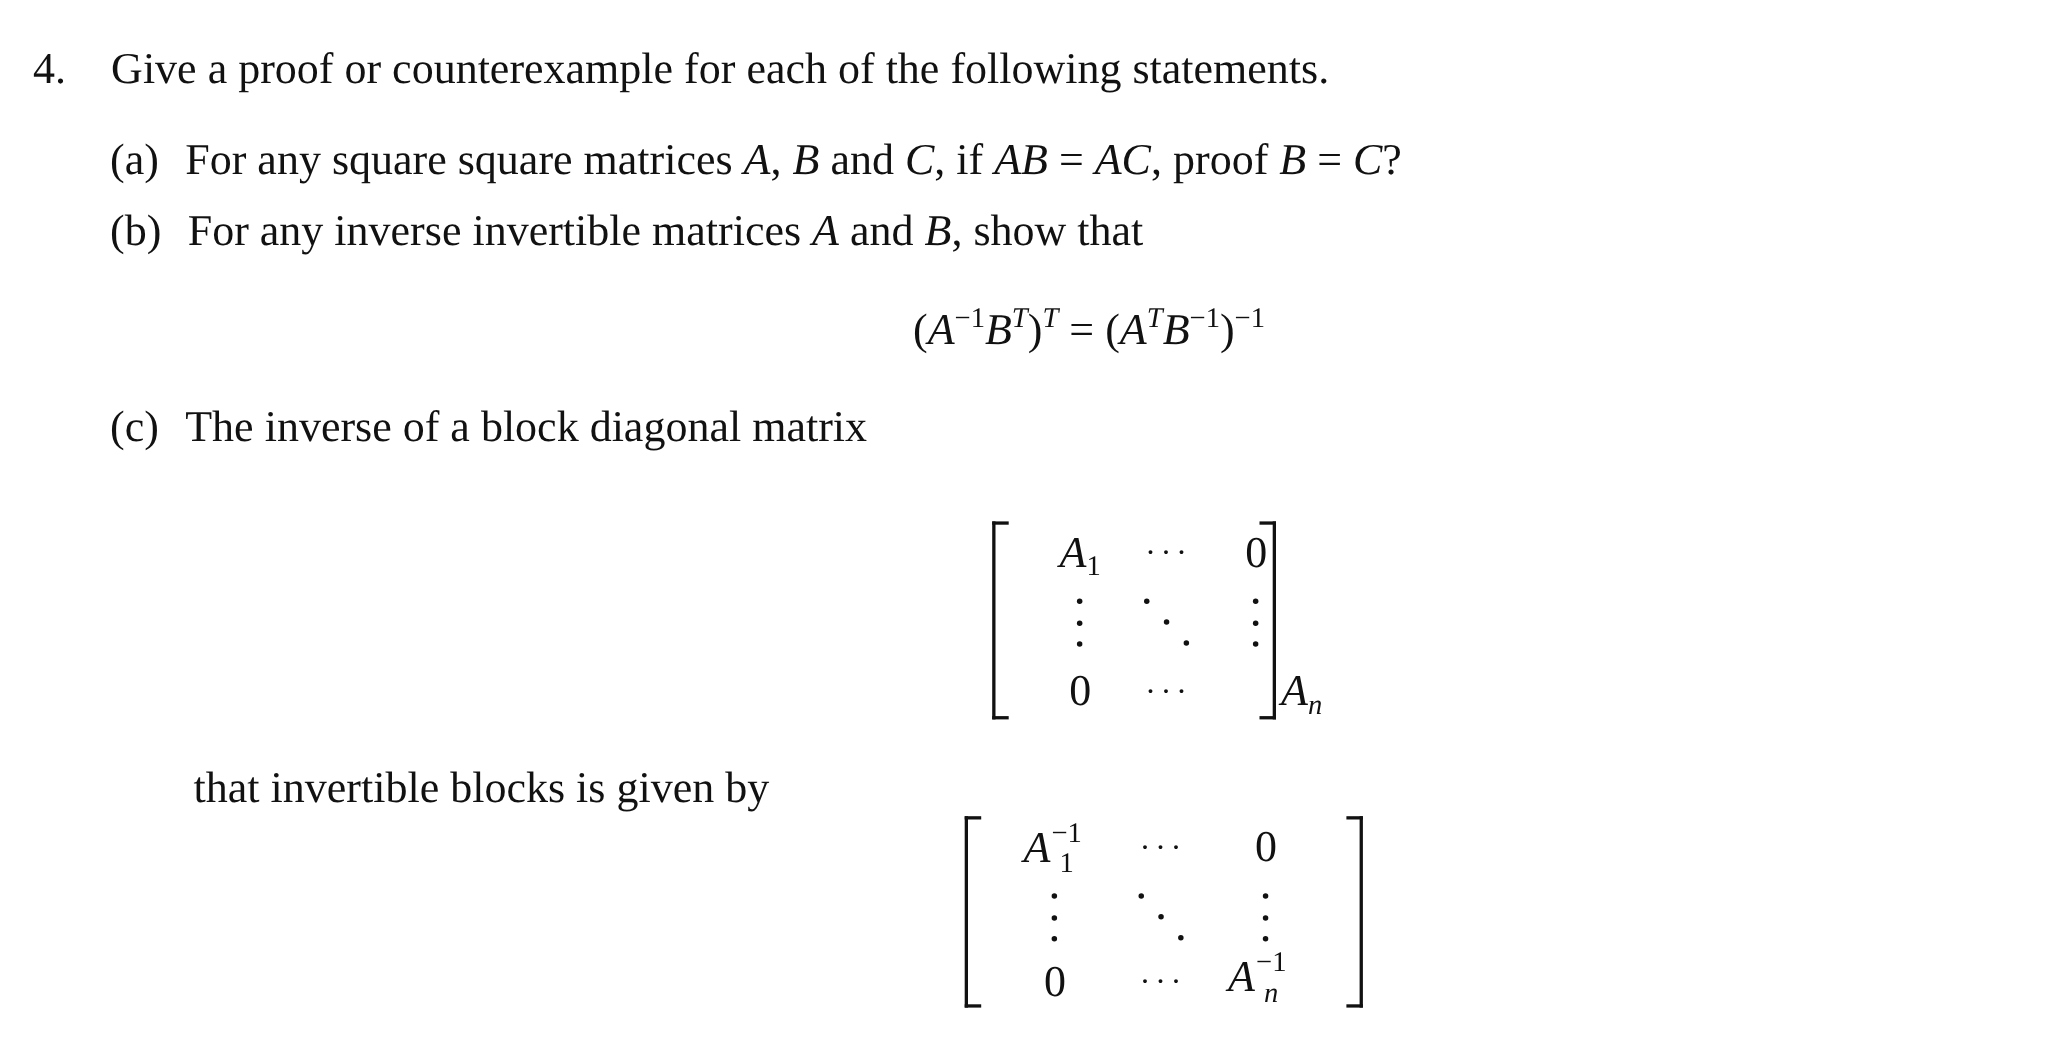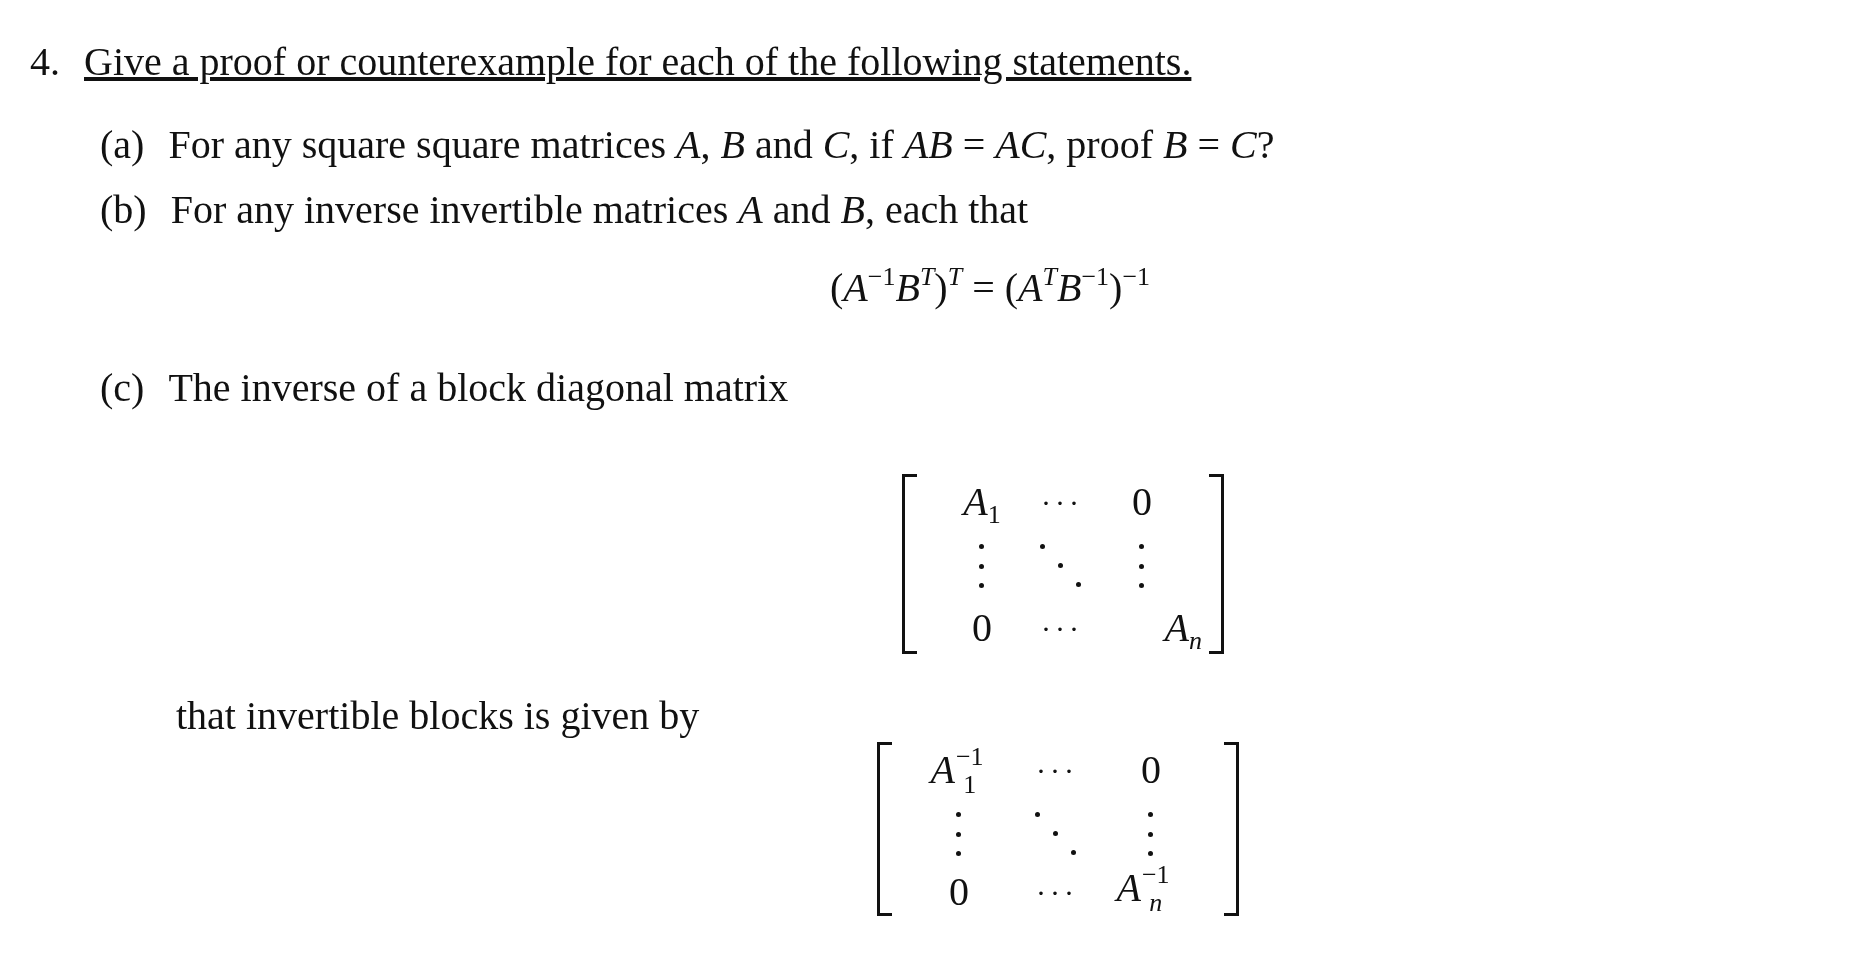--- a/index.html
+++ b/index.html
@@ -88,43 +88,43 @@
       margin-left: 1px;
     }
     .supsub .s-up { font-size: 26px; position: relative; top: -4px; }
     .supsub .s-dn { font-size: 26px; position: relative; top: -2px; }
   </style>
 </head>
 <body>
 
 <div class="line" style="left:30px; top:42px;">
   <span>4.</span>
-  <span style="margin-left:14px;text-decoration:underline;">Give a proof or counterexample for each of the following statements.</span>
+  <span style="margin-left:31px;">Give a proof or counterexample for each of the following statements.</span>
 </div>
 
 <div class="line" style="left:100px; top:125px;">
   <span>(a)</span>
   <span style="margin-left:14px;"><span>For any square square matrices </span><span class="it">A</span><span>, </span><span class="it">B</span><span> and </span><span class="it">C</span><span>, if </span><span class="it">AB</span><span> = </span><span class="it">AC</span><span>, proof </span><span class="it">B</span><span> = </span><span class="it">C</span><span>?</span></span>
 </div>
 
 <div class="line" style="left:100px; top:190px;">
   <span>(b)</span>
-  <span style="margin-left:14px;"><span>For any inverse invertible matrices </span><span class="it">A</span><span> and </span><span class="it">B</span><span>, each that</span></span>
-</div>
-
-<div class="line" style="left:830px; top:268px;text-align:right;">
+  <span style="margin-left:14px;"><span>For any inverse invertible matrices </span><span class="it">A</span><span> and </span><span class="it">B</span><span>, show that</span></span>
+</div>
+
+<div class="line" style="left:830px; top:280px;text-align:right;">
   <span>(</span><span class="it">A</span><span class="sup">−1</span><span class="it">B</span><span class="sup it">T</span><span>)</span><span class="sup it">T</span><span> = </span><span>(</span><span class="it">A</span><span class="sup it">T</span><span class="it">B</span><span class="sup">−1</span><span>)</span><span class="sup">−1</span>
 </div>
 
 <div class="line" style="left:100px; top:368px;">
   <span>(c)</span>
   <span style="margin-left:14px;">The inverse of a block diagonal matrix</span>
 </div>
 
-<div class="matrix" style="left:902px; top:474px; width:322px; height:180px;">
+<div class="matrix" style="left:902px; top:474px; width:258px; height:180px;">
   <div class="bracket left"></div>
   <div class="bracket right"></div>
 
   <div class="cell" style="left:20px; top:8px;">
     <span class="it">A</span><span class="sub">1</span>
   </div>
   <div class="cell hdots" style="left:100px; top:14px;">···</div>
   <div class="cell" style="left:180px; top:8px;">0</div>
 
   <div class="cell" style="left:20px; top:70px;">

